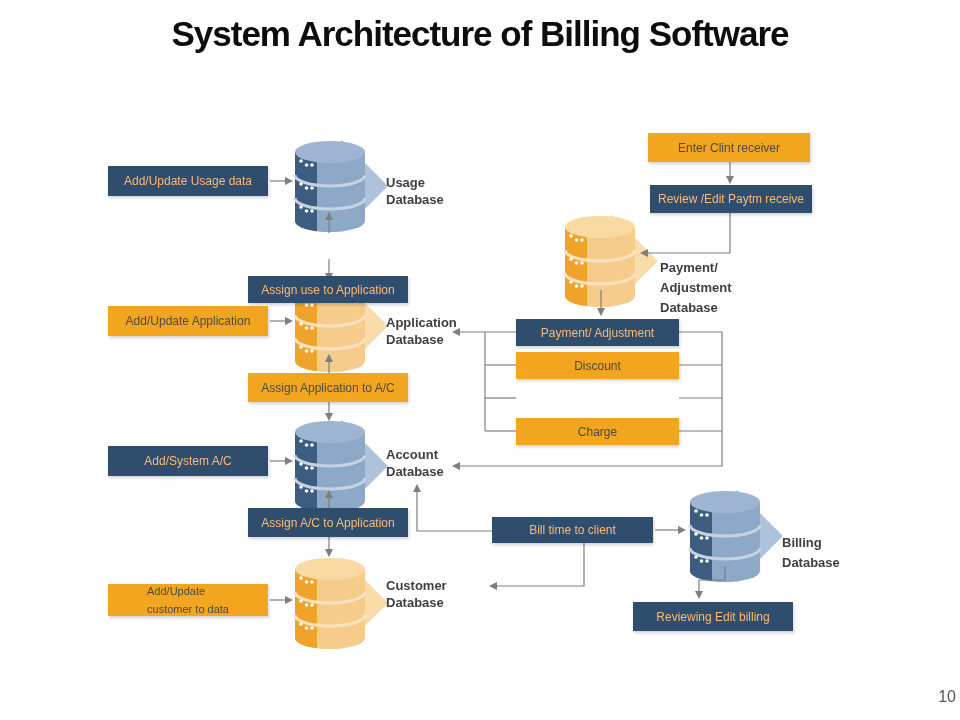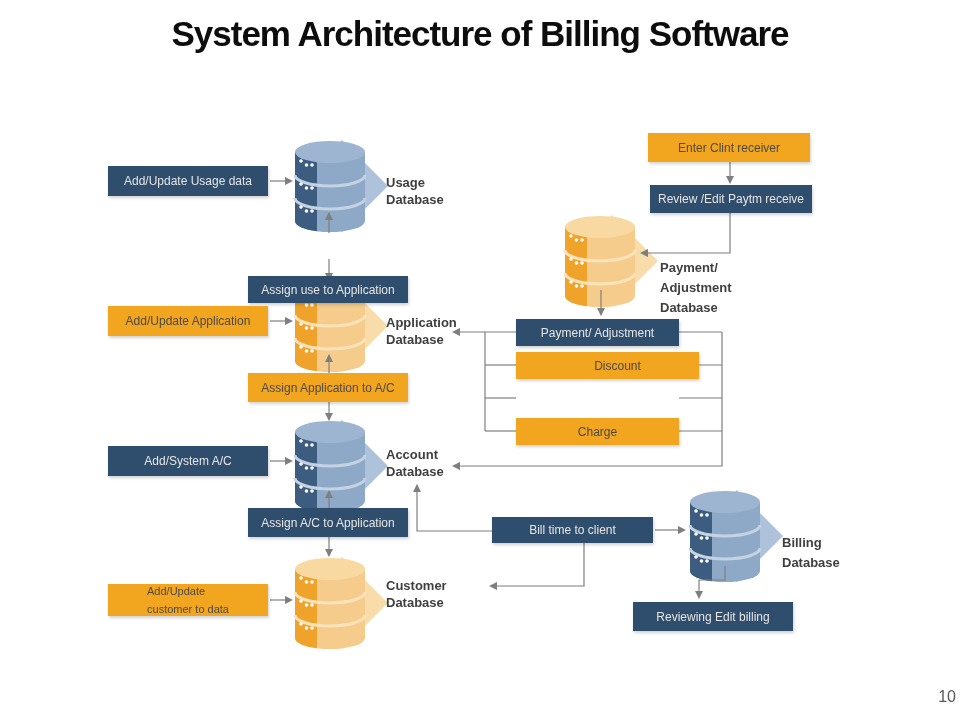--- a/index.html
+++ b/index.html
@@ -35,33 +35,33 @@
   #lbl-app{left:386px;top:314px;}
   #lbl-account{left:386px;top:446px;}
   #lbl-customer{left:386px;top:577px;}
   #lbl-payment{left:660px;top:258px;line-height:20px;}
   #lbl-billing{left:782px;top:533px;line-height:20px;}
   .node{
     position:absolute;display:flex;align-items:center;justify-content:center;
     font-size:12px;text-align:left;white-space:pre-line;
     box-shadow:1px 2px 3px rgba(0,0,0,0.18);
   }
-  .node.dark{background:#2f4d6c;color:#e5e5e5;}
+  .node.dark{background:#2f4d6c;color:#fdba74;}
   .node.orange{background:#f2a51f;color:#4d4a42;}
   #bx-add-usage{left:108px;top:166px;width:160px;height:30px;}
   #bx-assign-use{left:248px;top:244px;width:160px;height:27px;margin-top:32px;}
   #bx-add-app{left:108px;top:306px;width:160px;height:30px;}
   #bx-assign-app{left:248px;top:373px;width:160px;height:29px;}
   #bx-add-ac{left:108px;top:446px;width:160px;height:30px;}
   #bx-assign-ac{left:248px;top:508px;width:160px;height:29px;}
   #bx-add-cust{left:108px;top:584px;width:160px;height:32px;font-size:11px;line-height:18px;}
   #bx-enter-clint{left:648px;top:133px;width:162px;height:29px;}
   #bx-review-paytm{left:650px;top:185px;width:162px;height:28px;}
   #bx-payment-adj{left:516px;top:319px;width:163px;height:27px;}
-  #bx-discount{left:516px;top:352px;width:163px;height:27px;padding-left:20px;}
+  #bx-discount{left:516px;top:352px;width:163px;height:27px;}
   #bx-commitment{left:516px;top:385px;width:163px;height:27px;}
   #bx-charge{left:516px;top:418px;width:163px;height:27px;}
   #bx-bill-time{left:492px;top:517px;width:161px;height:26px;}
   #bx-reviewing{left:633px;top:602px;width:160px;height:29px;}
 </style>
 </head>
 <body>
 
 <div class="slide">
 

